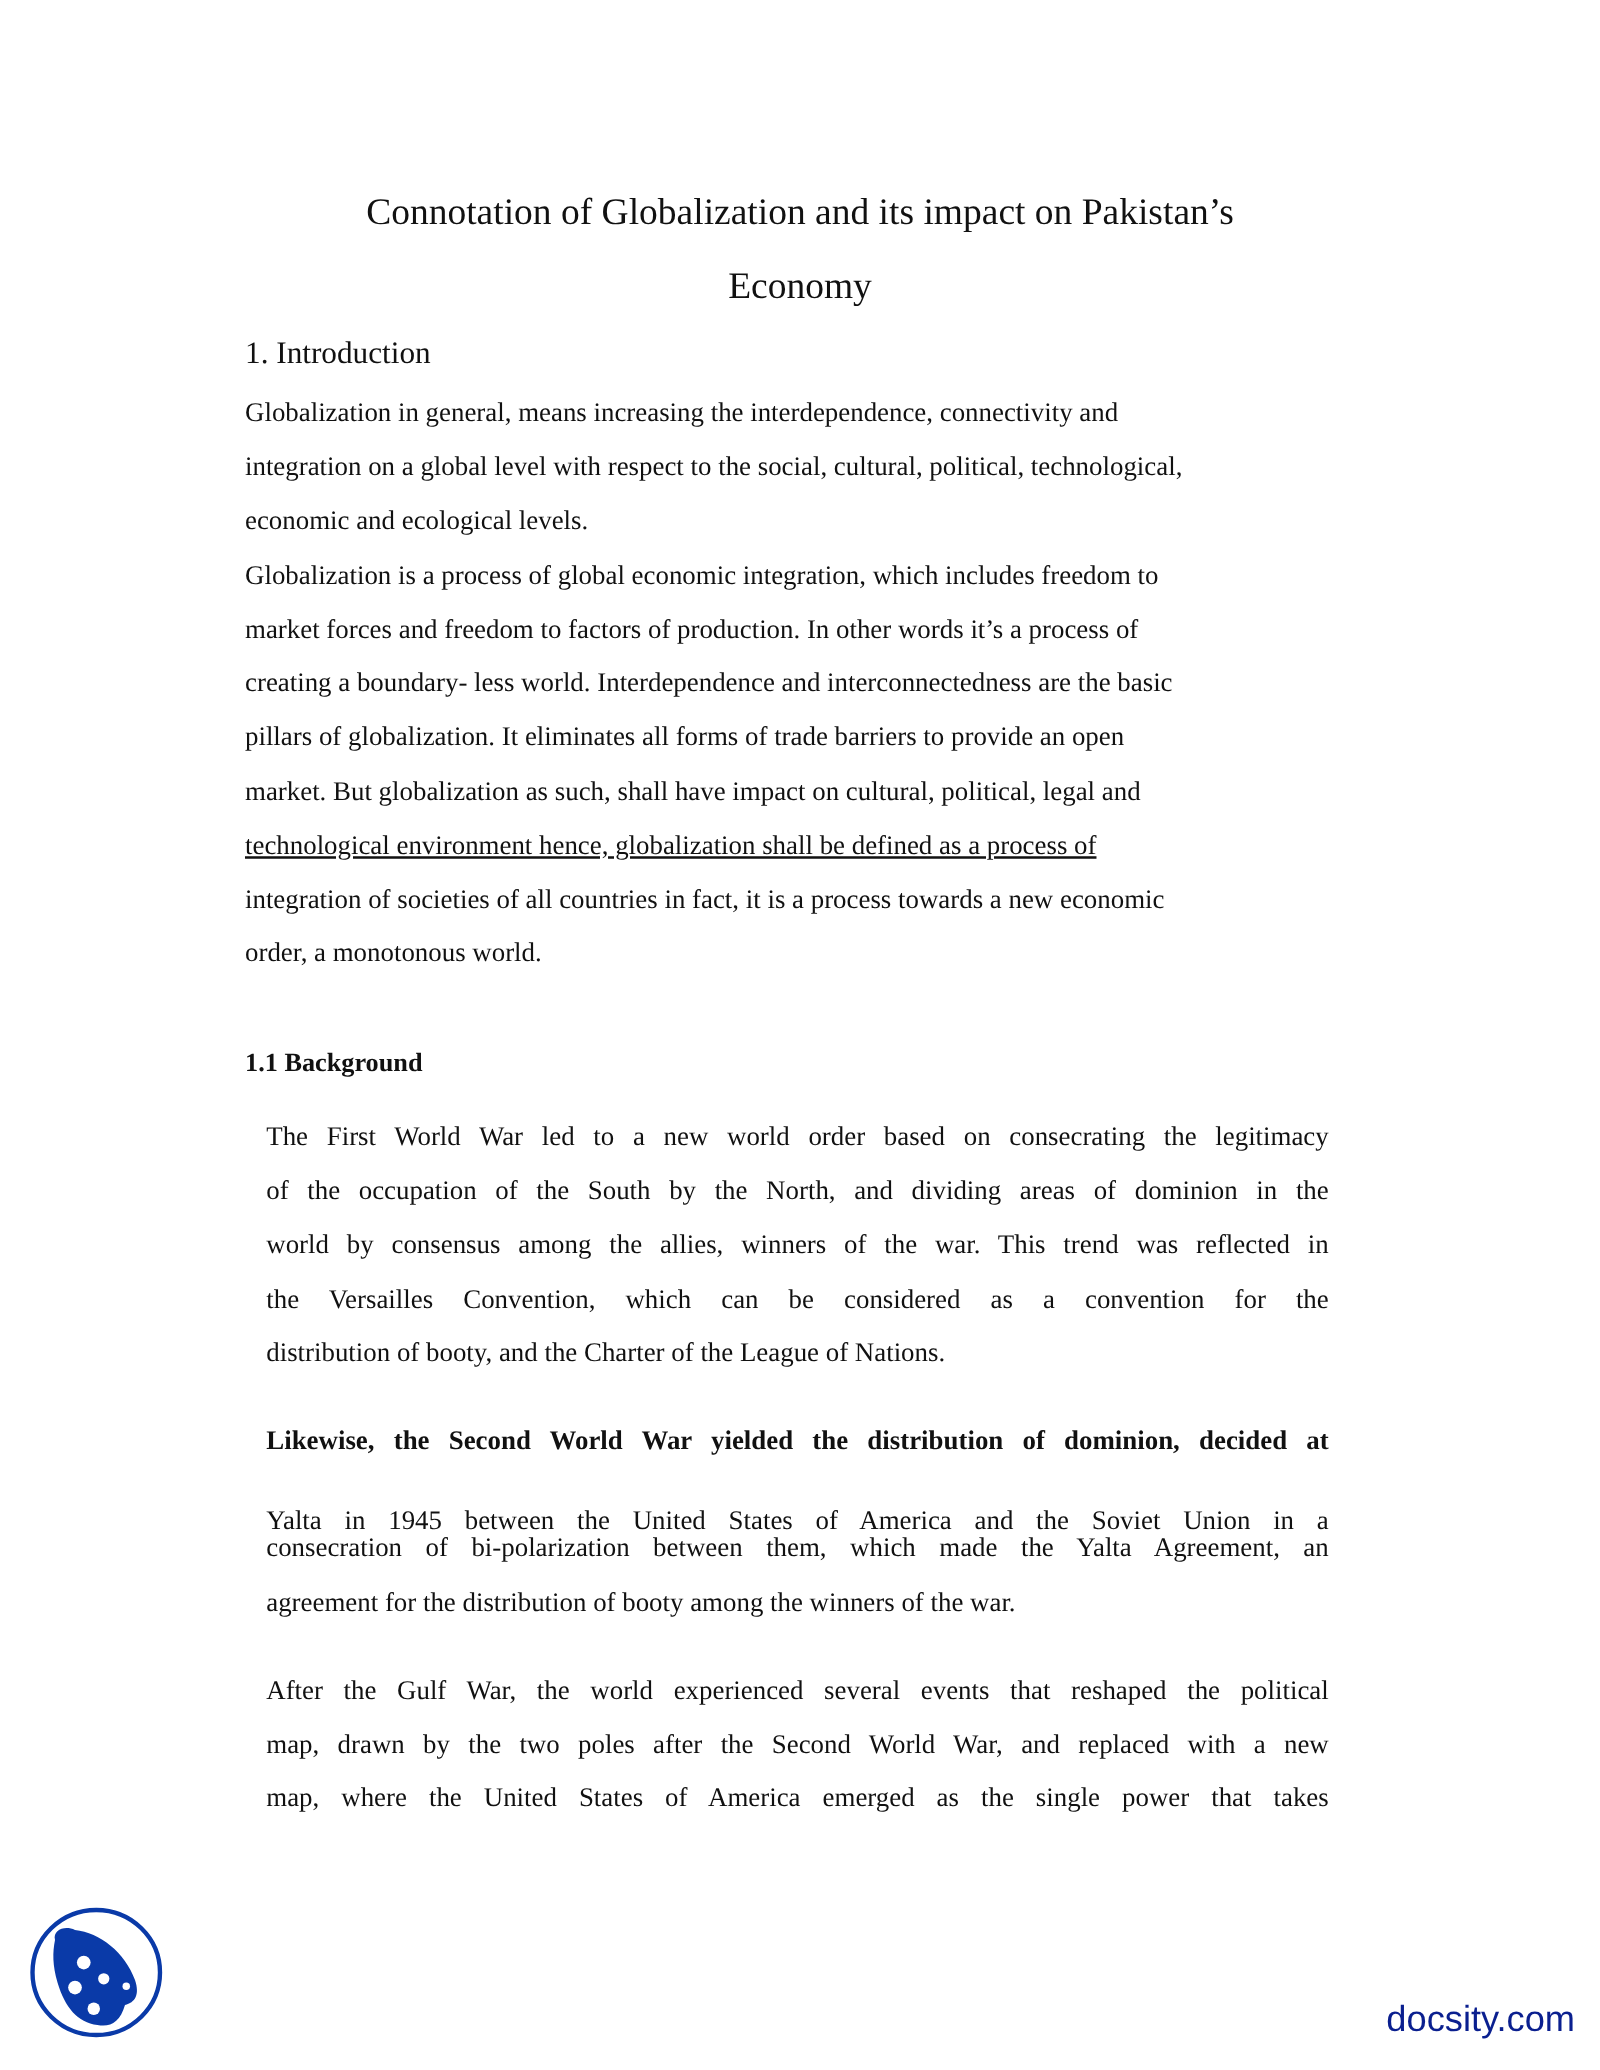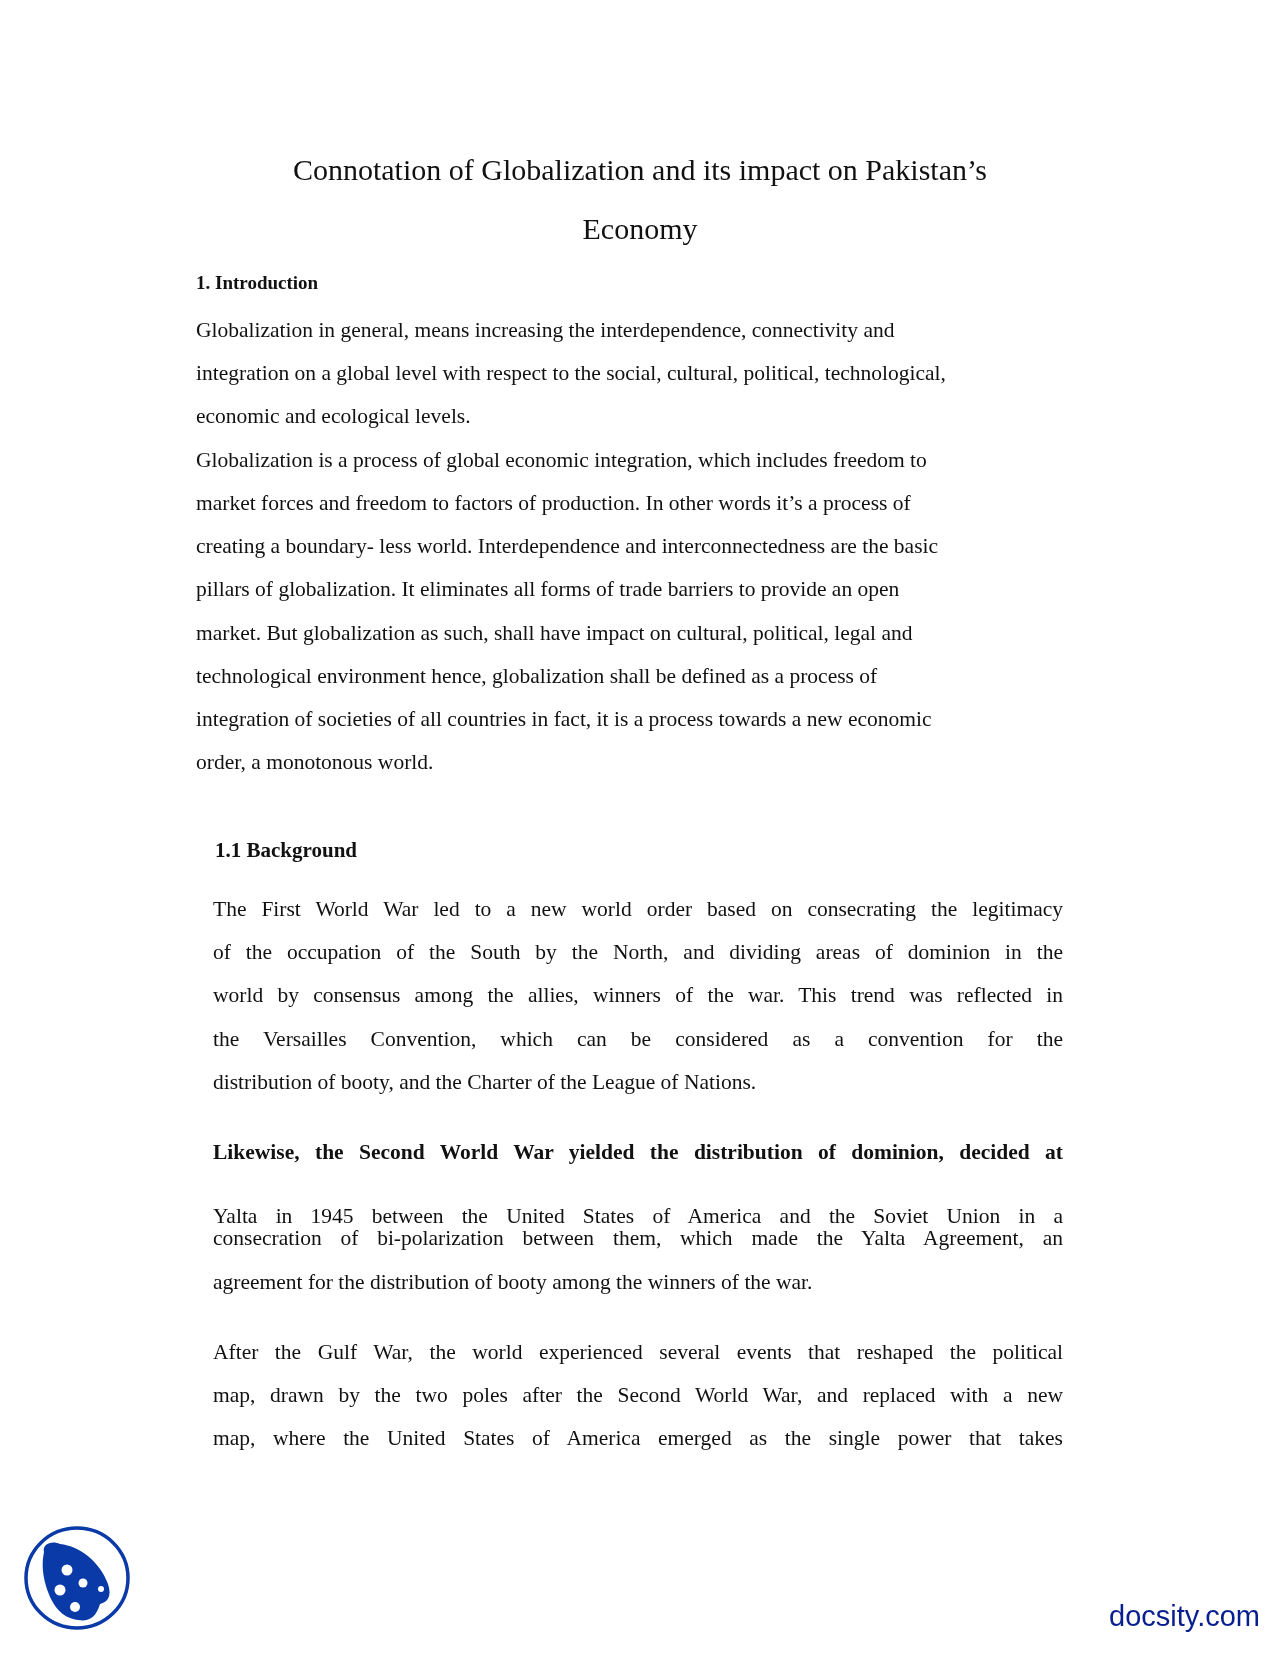--- a/index.html
+++ b/index.html
@@ -1,22 +1,22 @@
 <!DOCTYPE html>
 <html><head>
   <meta charset="utf-8">
   <style>
     html, body { margin: 0; padding: 0; background: #ffffff; }
     body { width: 1280px; height: 1656px; position: relative; overflow: hidden;
            font-family: "Liberation Serif", "DejaVu Serif", serif; color: #111; }
     .page { position: absolute; left: 0; top: 0; width: 1280px; height: 1656px; }
     .title { position: absolute; left: 0; width: 1280px; text-align: center;
              font-size: 30px; line-height: 36px; color: #111; }
-    .h1 { position: absolute; left: 196px; font-size: 19px; font-weight: bold; line-height: 32px; }
-    .h2 { position: absolute; left: 196px; font-size: 21px; font-weight: bold; line-height: 28px; margin-left: 19px; }
+    .h1 { position: absolute; left: 196px; font-size: 25px; font-weight: normal; line-height: 32px; }
+    .h2 { position: absolute; left: 196px; font-size: 21px; font-weight: bold; line-height: 28px; }
     .line { position: absolute; font-size: 21.5px; line-height: 28px; white-space: nowrap; }
     .intro { left: 196px; }
     .bg { left: 213px; width: 850px; text-align: justify; text-align-last: justify; }
     .bg.last { text-align-last: left; }
     .footer-logo { position: absolute; left: 22px; top: 1522px; width: 110px; height: 110px; }
     .footer-brand { position: absolute; right: 20px; top: 1599px; font-family: "Liberation Sans", "DejaVu Sans", sans-serif;
                     font-size: 29px; color: #0a1f8f; line-height: 34px; }
   </style>
 </head>
 <body>
@@ -29,21 +29,21 @@
   <div class="h1" style="top:267px;">1. Introduction</div>
 
   <div class="line intro" style="top:316px;">Globalization in general, means increasing the interdependence, connectivity and</div>
   <div class="line intro" style="top:359px;">integration on a global level with respect to the social, cultural, political, technological,</div>
   <div class="line intro" style="top:402px;">economic and ecological levels.</div>
   <div class="line intro" style="top:446px;">Globalization is a process of global economic integration, which includes freedom to</div>
   <div class="line intro" style="top:489px;">market forces and freedom to factors of production. In other words it’s a process of</div>
   <div class="line intro" style="top:532px;">creating a boundary- less world. Interdependence and interconnectedness are the basic</div>
   <div class="line intro" style="top:575px;">pillars of globalization. It eliminates all forms of trade barriers to provide an open</div>
   <div class="line intro" style="top:619px;">market. But globalization as such, shall have impact on cultural, political, legal and</div>
-  <div class="line intro" style="top:662px;">technological environment hence, globalization shall be defined as a process of</div>
+  <div class="line intro" style="top:662px;text-decoration:underline;">technological environment hence, globalization shall be defined as a process of</div>
   <div class="line intro" style="top:705px;">integration of societies of all countries in fact, it is a process towards a new economic</div>
   <div class="line intro" style="top:748px;">order, a monotonous world.</div>
 
   <div class="h2" style="top:836px;">1.1 Background</div>
 
   <div class="line bg" style="top:895px;">The First World War led to a new world order based on consecrating the legitimacy</div>
   <div class="line bg" style="top:938px;">of the occupation of the South by the North, and dividing areas of dominion in the</div>
   <div class="line bg" style="top:981px;">world by consensus among the allies, winners of the war. This trend was reflected in</div>
   <div class="line bg" style="top:1025px;">the Versailles Convention, which can be considered as a convention for the</div>
   <div class="line bg last" style="top:1068px;">distribution of booty, and the Charter of the League of Nations.</div>

